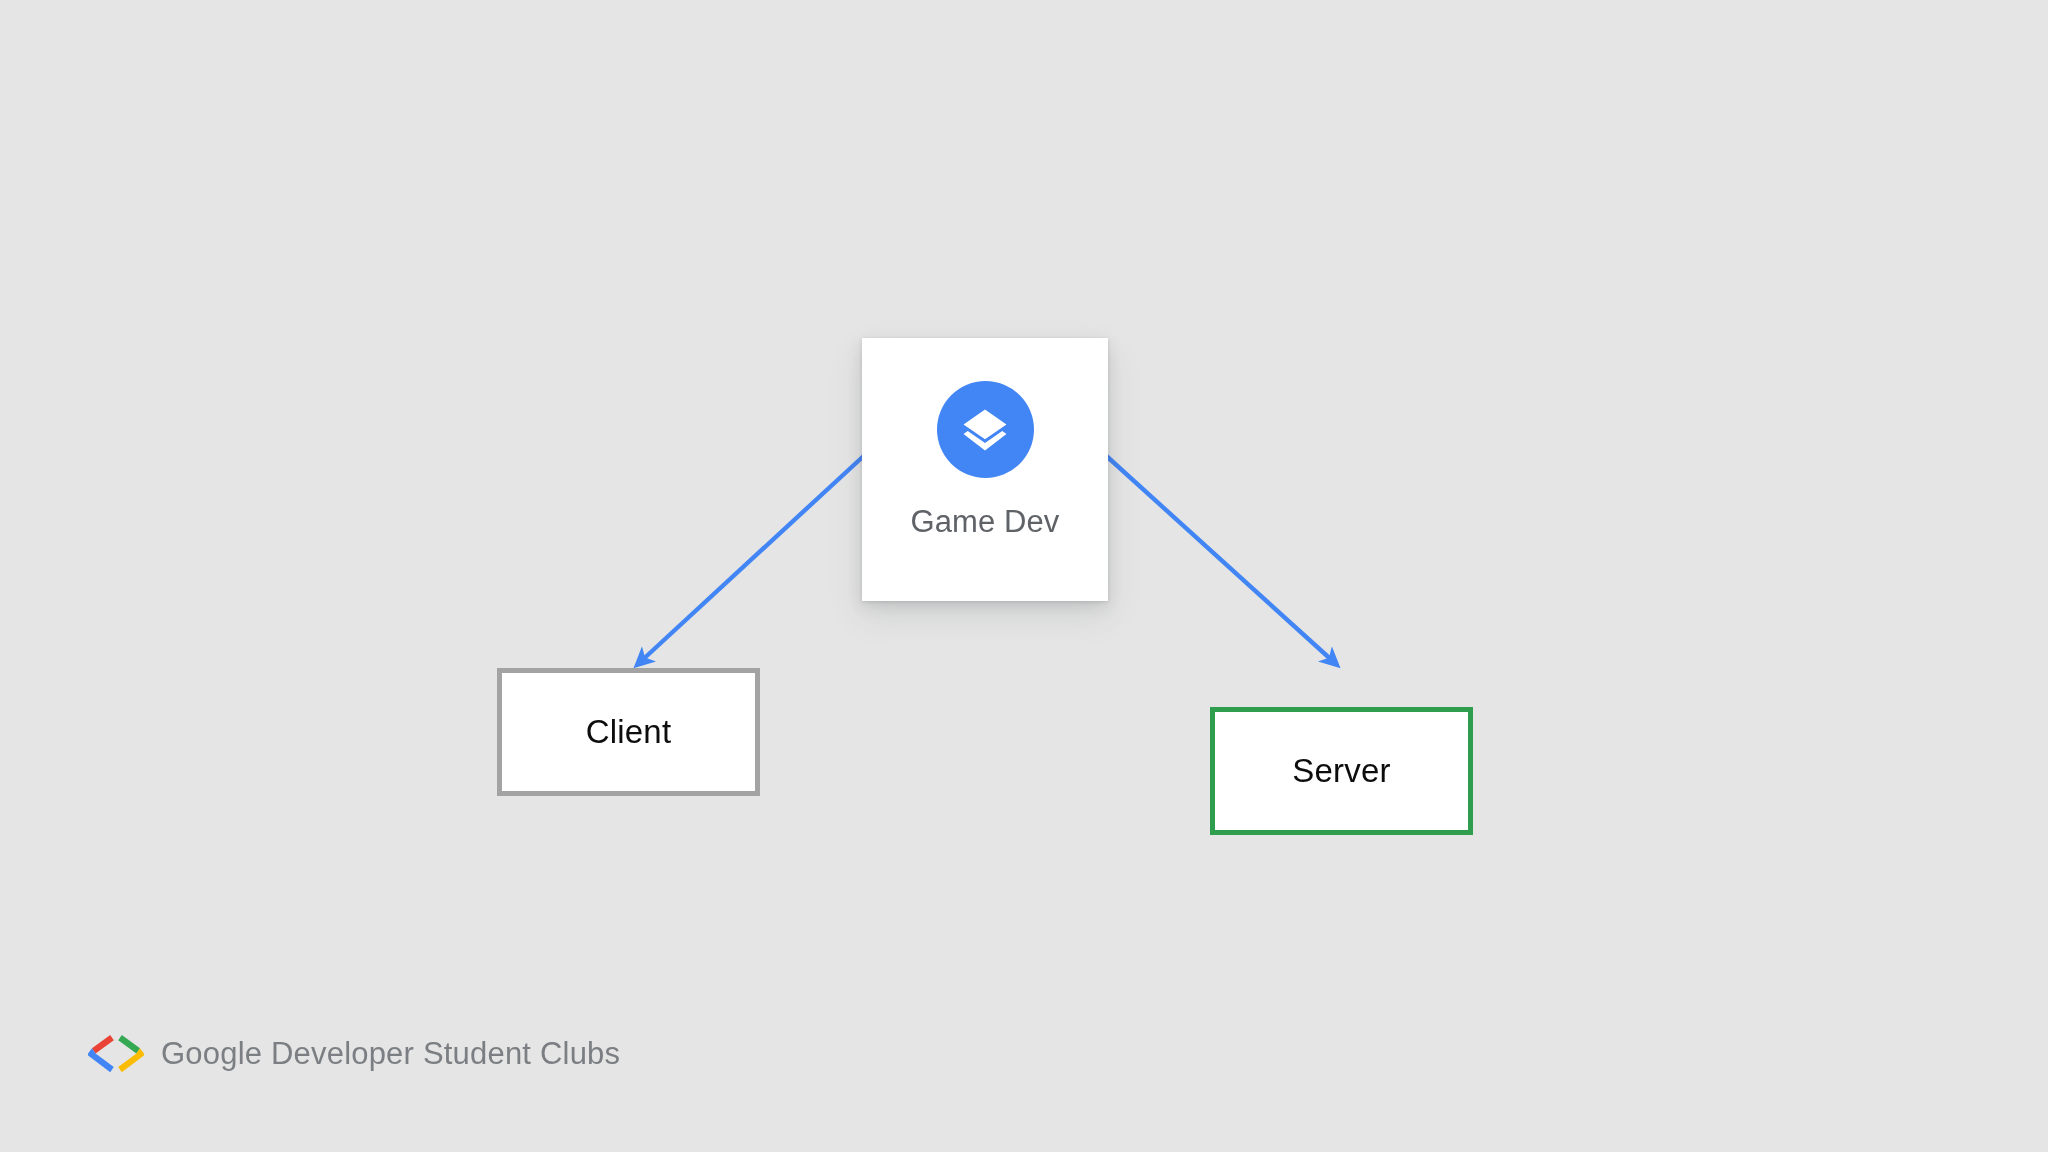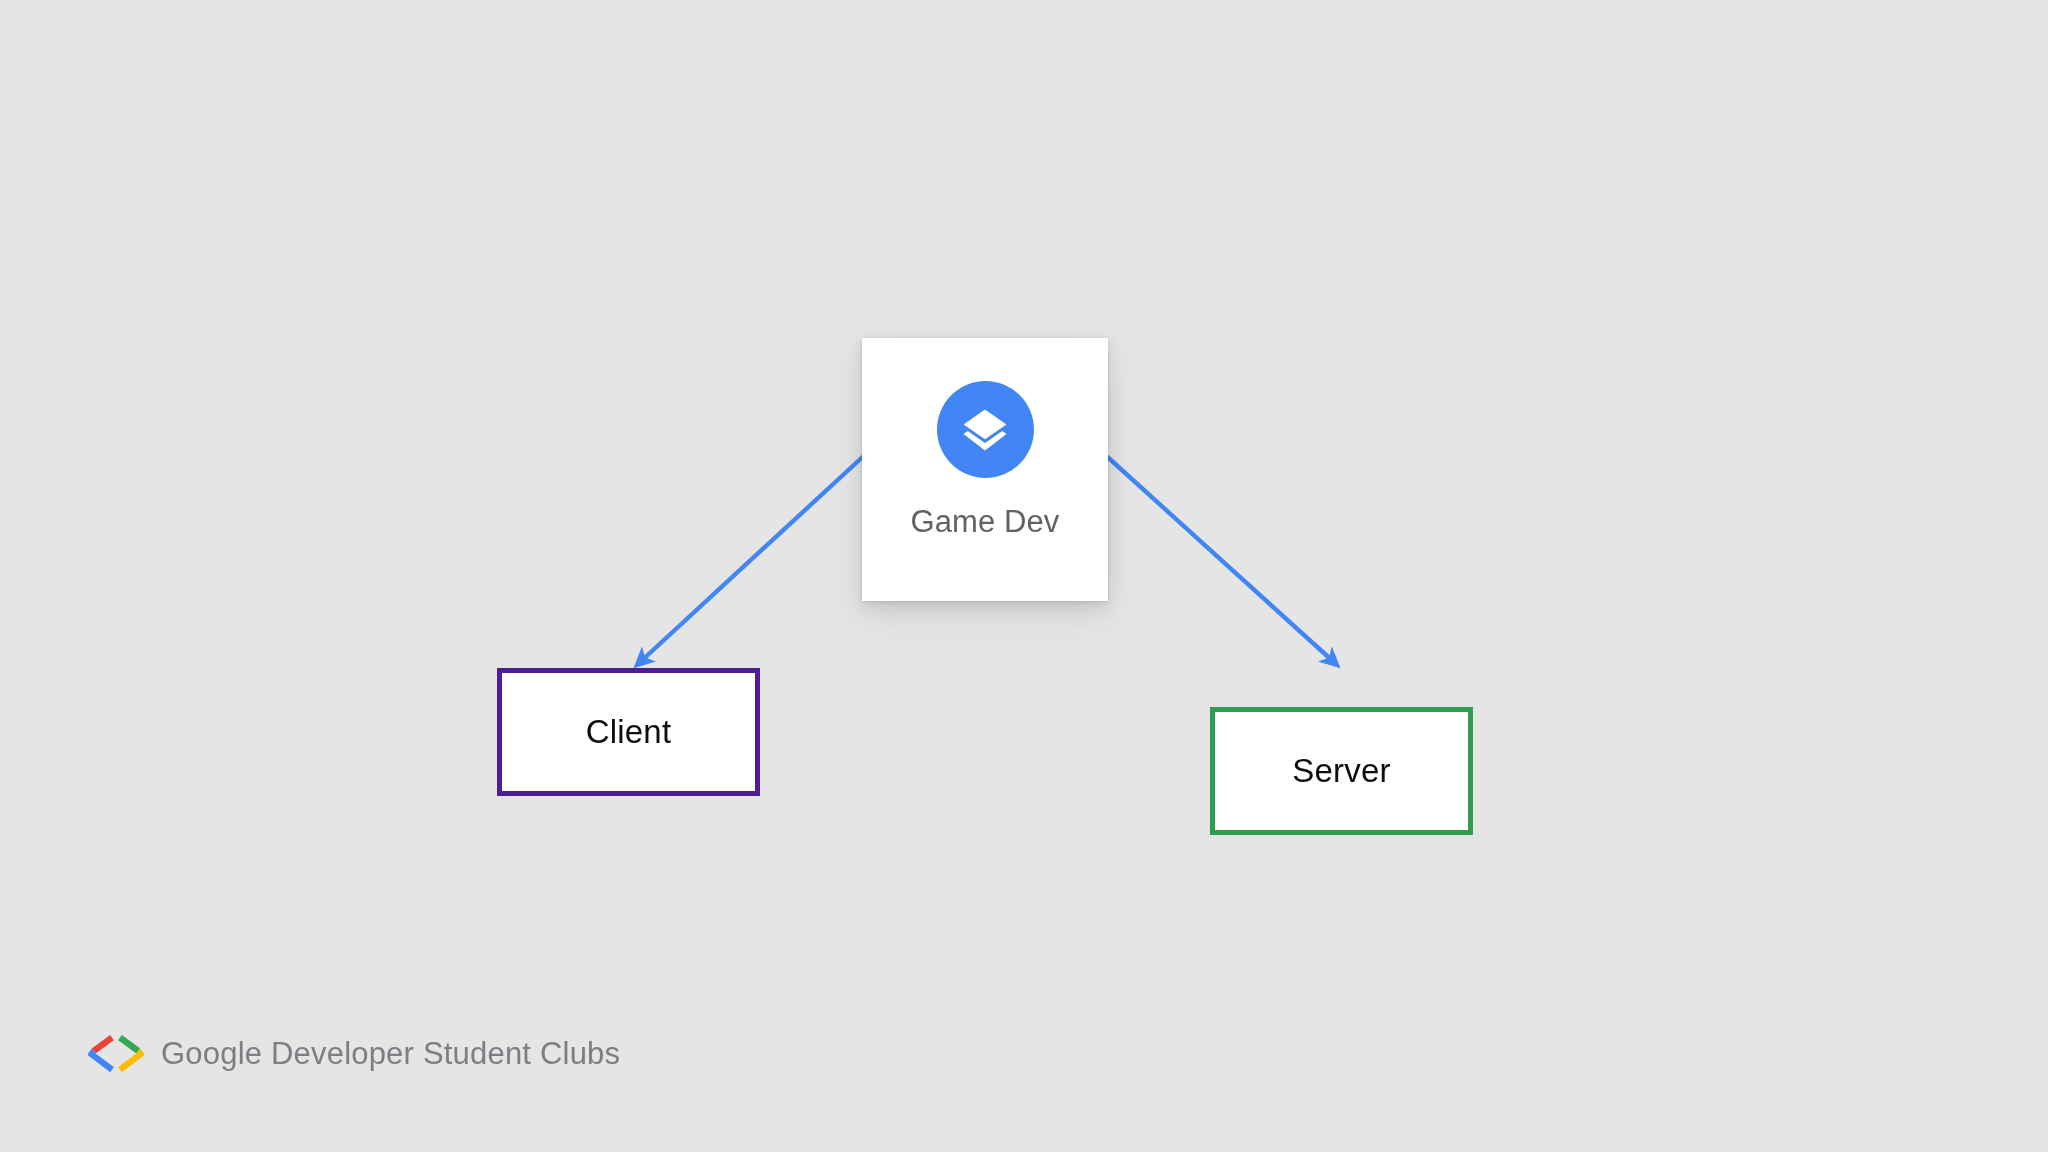--- a/index.html
+++ b/index.html
@@ -86,21 +86,21 @@
   .leaf-box .leaf-label {
     font-size: 33px;
     color: #0d0d0d;
     font-family: "Liberation Sans", sans-serif;
     letter-spacing: 0.2px;
     white-space: nowrap;
   }
   #box-client {
     left: 497px;
     top: 668px;
-    border: 5px solid #4c1d95;
+    border: 5px solid #a3a3a3;
   }
   #box-server {
     left: 1210px;
     top: 668px;
     border: 5px solid #2e9e4e;
     margin-top: 39px;
   }
 
   
   .brand-lockup {

